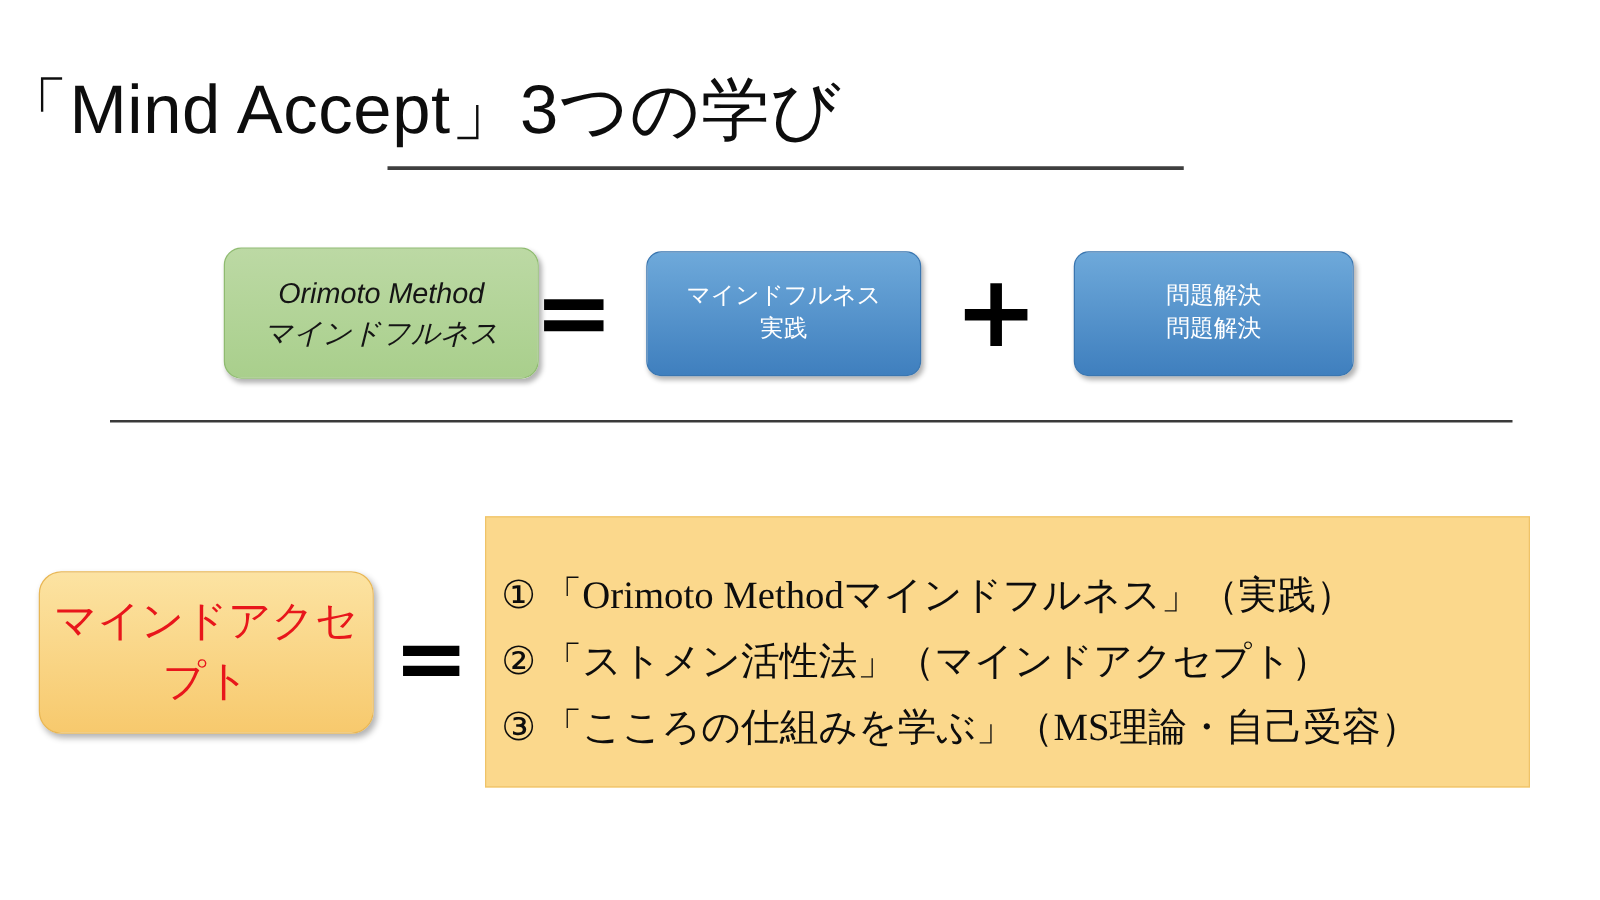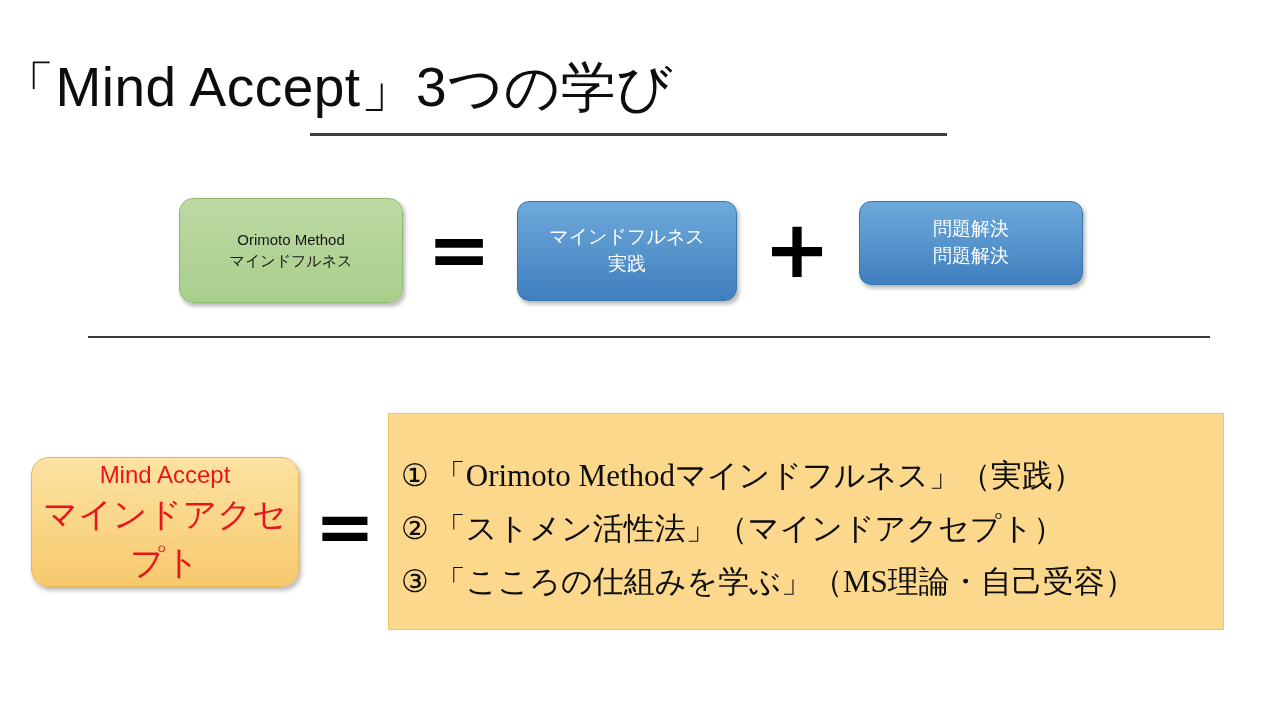--- a/index.html
+++ b/index.html
@@ -54,42 +54,43 @@
     display: flex;
     flex-direction: column;
     align-items: center;
     justify-content: center;
     text-align: center;
   }
 
   .box-green {
     left: 179px;
     top: 0;
-    width: 224px;
+    width: 252px;
     height: 105px;
     border-radius: 14px;
     background: linear-gradient(180deg, #bcd9a4 0%, #a9cf8c 100%);
     border: 1px solid #8fbb70;
     box-shadow: 2px 3px 4px rgba(0,0,0,0.30);
     color: #151515;
-    font-size: 15px;
+    font-size: 23px;
     line-height: 1.38;
+    font-style: italic;
   }
 
   .box-blue {
     border-radius: 12px;
     background: linear-gradient(180deg, #6ea9da 0%, #3f7fbe 100%);
     border: 1px solid #3a76b0;
     box-shadow: 2px 3px 4px rgba(0,0,0,0.30);
     color: #ffffff;
     font-size: 19px;
     line-height: 1.40;
   }
   .box-blue-1 { left: 517px; top: 3px; width: 220px; height: 100px; }
-  .box-blue-2 { left: 859px; top: 3px; width: 224px; height: 84px; }
+  .box-blue-2 { left: 859px; top: 3px; width: 224px; height: 100px; }
 
   .op {
     position: absolute;
     font-family: "DejaVu Sans", sans-serif;
     font-weight: 700;
     color: #000000;
     text-align: center;
     line-height: 1;
   }
   .op-equals-top { left: 414px; top: 212px; width: 90px; font-size: 76px; }
@@ -188,21 +189,20 @@
   </div>
 
 </div>
 
 <div class="op op-equals-top">=</div>
 <div class="op op-plus-top">+</div>
 
 <div class="divider"></div>
 
 <div class="box-orange">
-  <span class="line-1">Mind Accept</span>
   <span class="line-2">マインドアクセプト</span>
 </div>
 
 <div class="op op-equals-bottom">=</div>
 
 <div class="panel">
 
   <div class="panel-item">
     <span class="panel-marker">①</span>
     <span class="panel-text">「Orimoto Methodマインドフルネス」（実践）</span>

